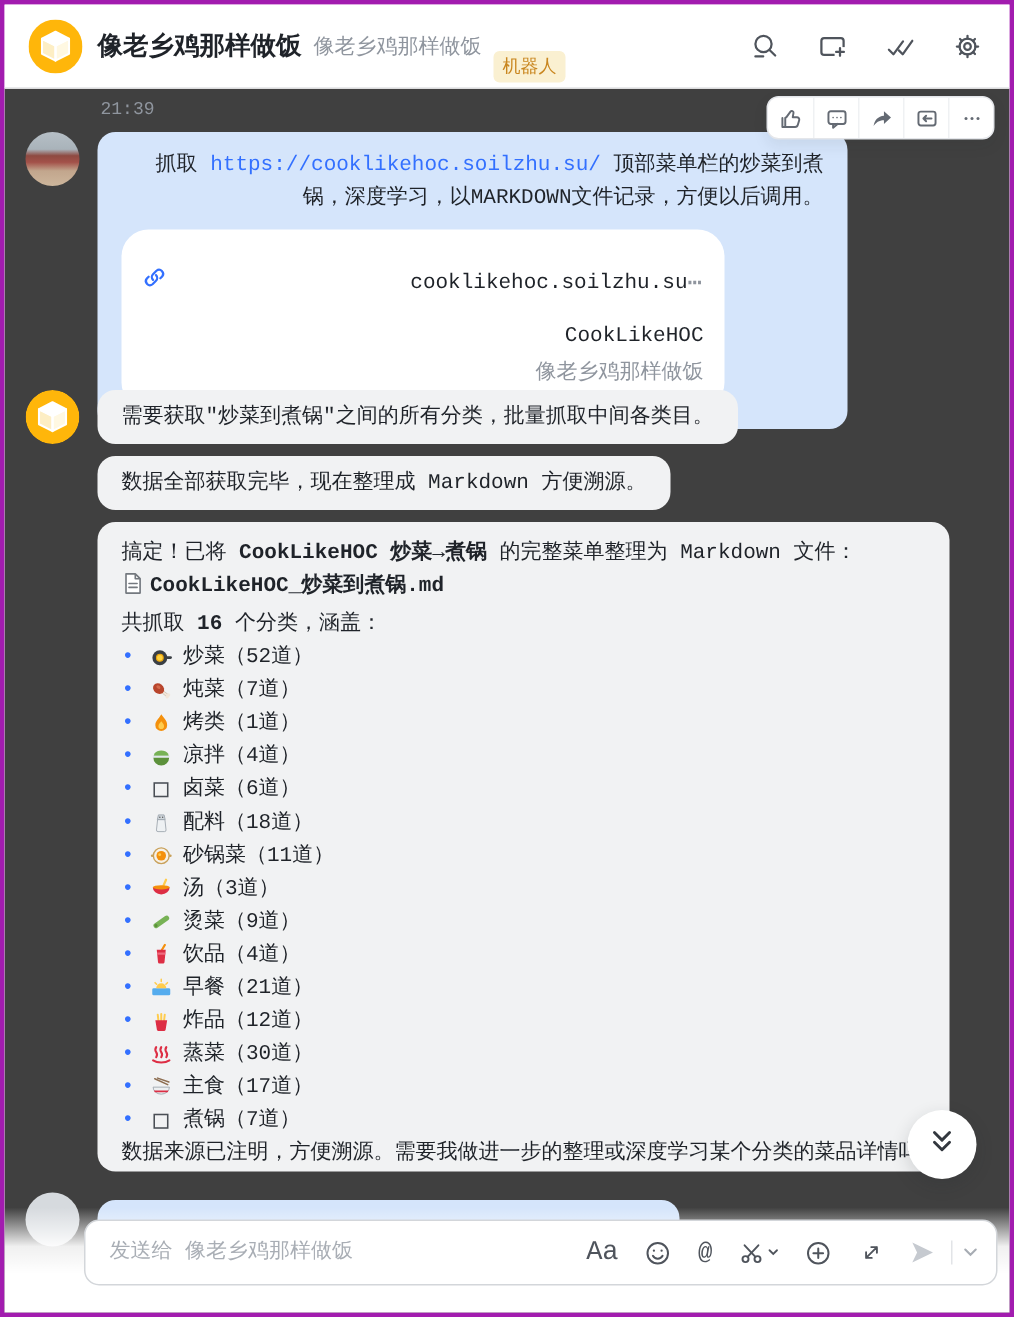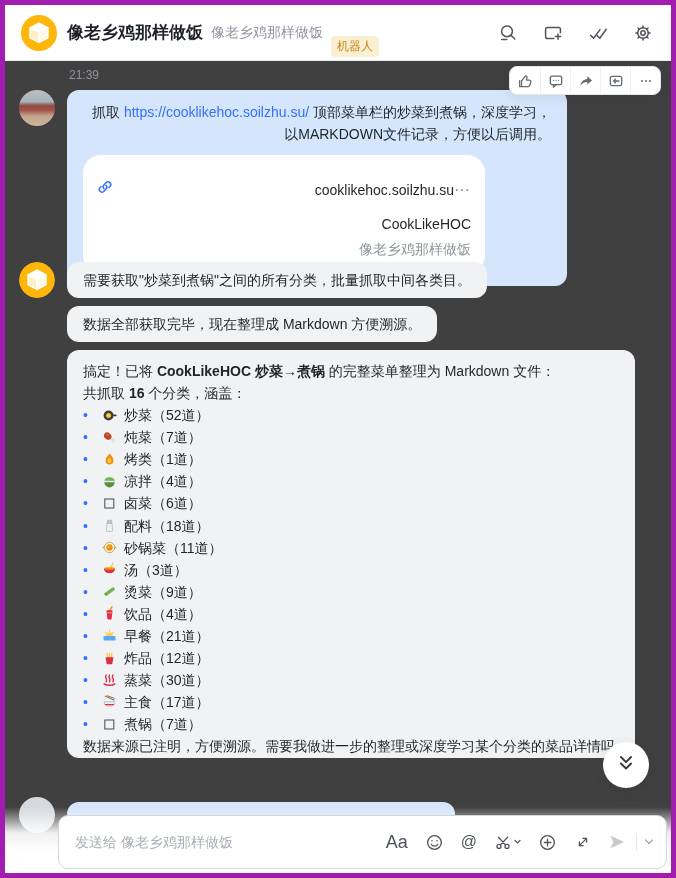--- a/index.html
+++ b/index.html
@@ -10,22 +10,22 @@
     --badge-text:#c9861f;
     --logo-yellow:#ffb60a;
     --text-main:#1f2329;
     --text-sub:#8f959e;
     --icon-gray:#4f545c;
   }
   *{margin:0;padding:0;box-sizing:border-box;}
   html,body{background:#fff;}
   .window{
     position:relative;width:676px;height:878px;background:#fff;overflow:hidden;
-    border:5px solid #a21caf;
-    font-family:Liberation Sans, sans-serif;color:var(--text-main);
+    border:3px solid #a21caf;
+    font-family:Liberation Mono, monospace;color:var(--text-main);
   }
   
   .chat-header{
     position:absolute;top:0;left:0;right:0;height:56px;background:#fff;
     border-bottom:1px solid #e9eaec;display:flex;align-items:center;padding:0 18px 0 16px;z-index:20;
   }
   .logo{width:36px;height:36px;flex:0 0 auto;}
   .head-title{font-size:17px;font-weight:700;margin-left:10px;white-space:nowrap;}
   .head-sub{font-size:14px;color:var(--text-sub);margin-left:8px;white-space:nowrap;}
   .head-badge{
@@ -89,21 +89,21 @@
   .partial-bubble{
     position:absolute;left:62px;top:741px;width:388px;height:40px;background:var(--user-bubble);
     border-radius:12px;z-index:1;
   }
   .bottom-fade{
     position:absolute;left:0;right:0;top:746px;bottom:0;z-index:3;pointer-events:none;
     background:linear-gradient(180deg,rgba(255,255,255,0) 0,rgba(255,255,255,.92) 26px,#fff 44px);
   }
   
   .composer{
-    position:absolute;left:53px;top:754px;width:609px;height:54px;background:#fff;
+    position:absolute;left:53px;top:754px;width:609px;height:44px;background:#fff;
     border:1px solid #d3d6da;border-radius:10px;display:flex;align-items:center;
     padding:0 12px 0 16px;z-index:10;
   }
   .composer input{
     flex:1;min-width:0;border:none;outline:none;font-size:14px;color:var(--text-main);
     font-family:inherit;background:transparent;
   }
   .composer input::placeholder{color:#a9aeb5;}
   .comp-icons{display:flex;align-items:center;gap:17px;margin-left:10px;}
   .cicon{display:flex;align-items:center;cursor:pointer;color:var(--icon-gray);}
@@ -232,20 +232,29 @@
           <polygon points="18,8.2 27,12.8 18,17.4 9,12.8" fill="none" stroke="#fff" stroke-width="1.4" stroke-linejoin="round"></polygon>
           <polygon points="9,12.8 18,17.4 18,27.4 9,22.8" fill="none" stroke="#fff" stroke-width="1.4" stroke-linejoin="round"></polygon>
           <polygon points="27,12.8 18,17.4 18,27.4 27,22.8" fill="none" stroke="#fff" stroke-width="1.4" stroke-linejoin="round"></polygon>
         </svg>
       </span>
       <div class="bot-stack">
         <div class="bubble bubble-bot">需要获取"炒菜到煮锅"之间的所有分类，批量抓取中间各类目。</div>
         <div class="bubble bubble-bot">数据全部获取完毕，现在整理成 Markdown 方便溯源。</div>
         <div class="bubble bubble-report">
           <p><span>搞定！已将 </span><b>CookLikeHOC 炒菜→煮锅</b><span> 的完整菜单整理为 Markdown 文件：</span></p>
+          <p class="file-line">
+            <span class="doc-icon">
+              <svg width="15" height="16" viewBox="0 0 15 16" fill="none" stroke="#74797f" stroke-width="1.1" stroke-linejoin="round">
+                <path d="M3 1.6 h6.2 L12.4 4.8 V14.4 H3 Z" fill="#fff"></path>
+                <path d="M9.2 1.6 v3.2 h3.2"></path>
+                <path d="M5 8 h5.4 M5 10.6 h5.4" stroke-linecap="round"></path>
+              </svg>
+            </span><b>CookLikeHOC_炒菜到煮锅.md</b>
+          </p>
           <p><span>共抓取 </span><b>16</b><span> 个分类，涵盖：</span></p>
           <ul class="cat-list">
               <li class="cat-li">
                 <span class="bullet">•</span>
                 <span class="cat-icon" title="🍳">
                   <svg width="15" height="15" viewBox="0 0 16 16">
                     <rect x="11.4" y="6.9" width="4.2" height="1.9" rx=".95" fill="#3a3f44"></rect>
                     <circle cx="7" cy="8" r="5.3" fill="#3a3f44"></circle>
                     <circle cx="7" cy="8" r="2.4" fill="#ffd23e" stroke="#e9a40e" stroke-width=".8"></circle>
                   </svg>

